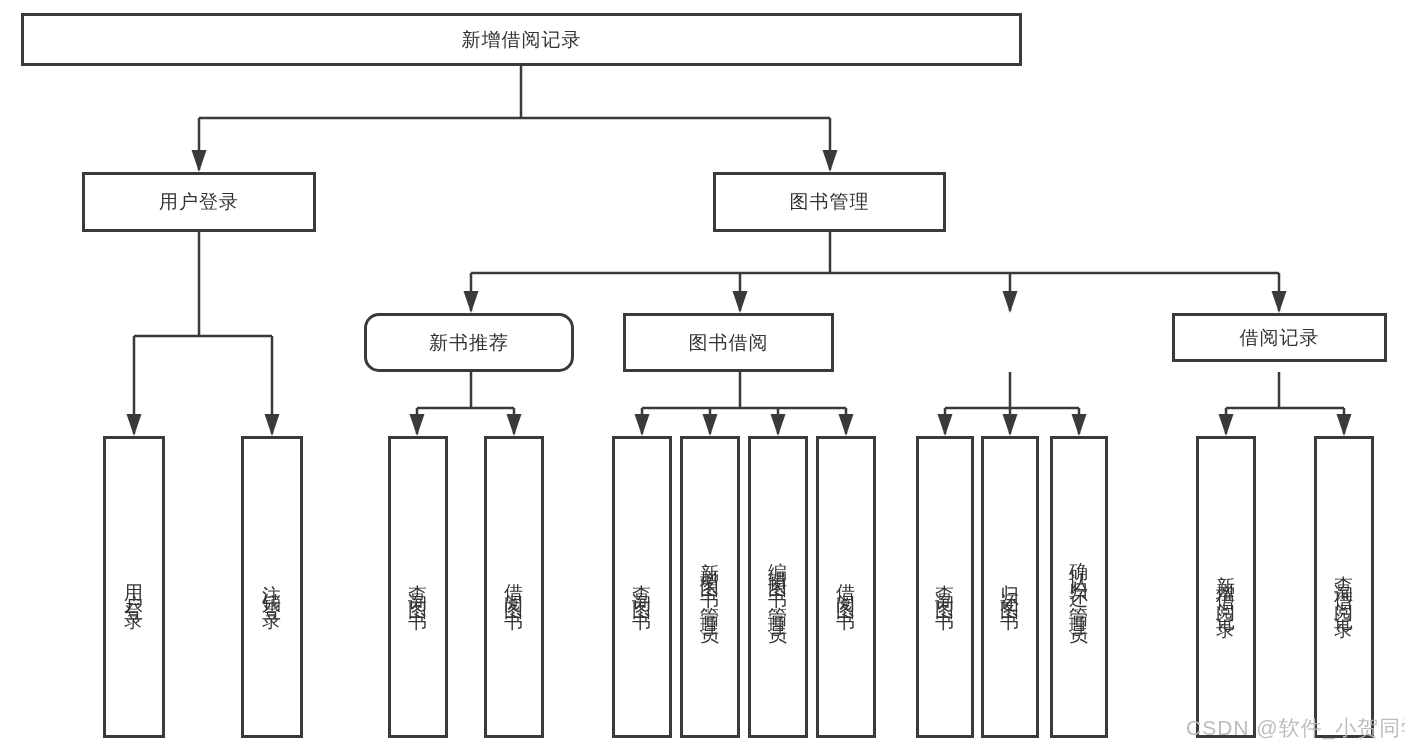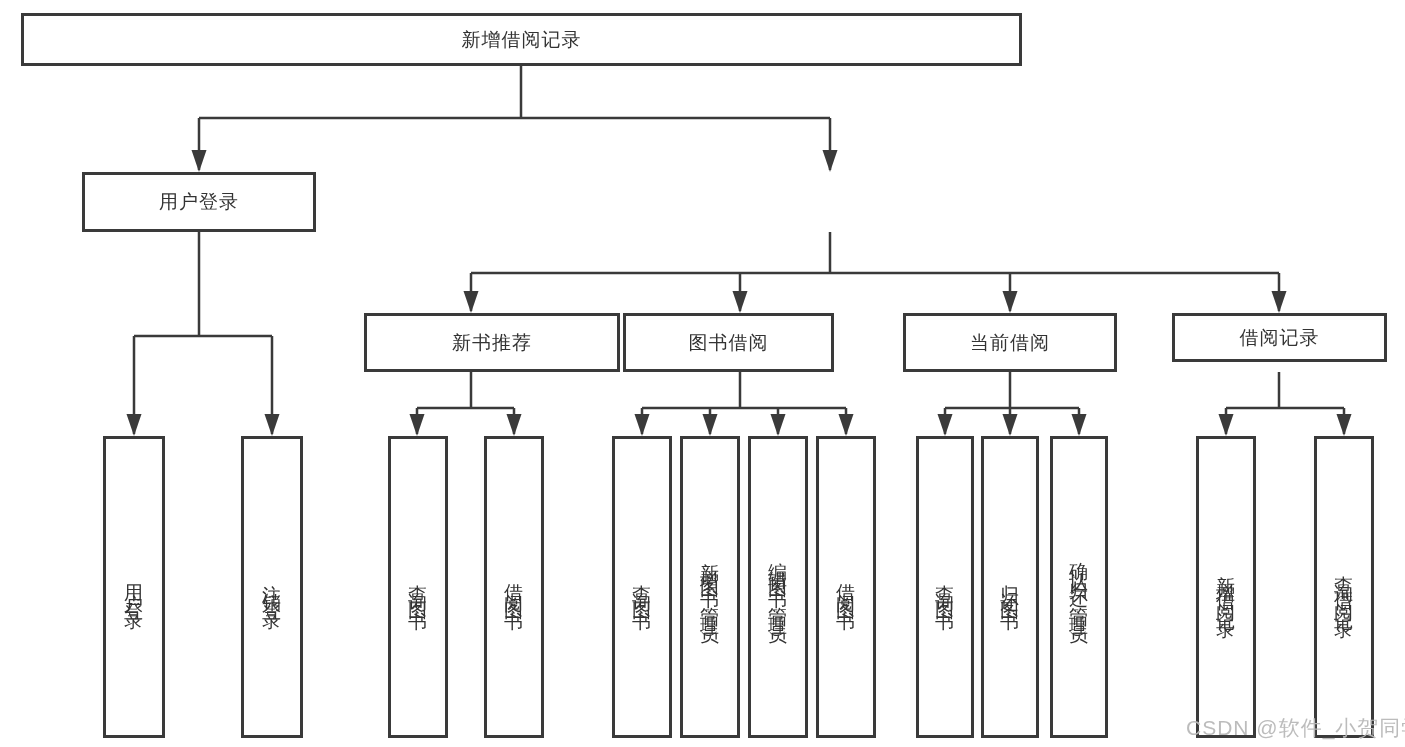--- a/index.html
+++ b/index.html
@@ -15,21 +15,21 @@
   }
   .h-node{font-size:19px;letter-spacing:1px;}
   .v-node span{
     writing-mode:vertical-rl;line-height:1;font-size:19px;letter-spacing:9px;
     white-space:nowrap;
   }
   
   .root   {left:21px;  top:13px;  width:1001px;height:53px;}
   .login  {left:82px;  top:172px; width:234px; height:60px;}
   .mgmt   {left:713px; top:172px; width:233px; height:60px;}
-  .newrec {left:364px; top:313px; width:256px; height:59px;}
+  .newrec {left:364px; top:313px; width:210px; height:59px;border-radius:15px;}
   .borrow {left:623px; top:313px; width:211px; height:59px;}
   .current{left:903px; top:313px; width:214px; height:59px;}
   .records{left:1172px;top:313px; width:215px; height:49px;}
   
   .leaf{top:436px;height:302px;width:60px;}
   .la1{left:103px;width:62px;} .la2{left:241px;width:62px;}
   .lb1{left:388px;} .lb2{left:484px;}
   .lc1{left:612px;} .lc2{left:680px;} .lc3{left:748px;} .lc4{left:816px;}
   .ld1{left:916px;width:58px;} .ld2{left:981px;width:58px;} .ld3{left:1050px;width:58px;}
   .le1{left:1196px;} .le2{left:1314px;}
@@ -79,24 +79,24 @@
       <path d="M1002.5 414 L1017.5 414 L1010 436 Z"></path>
       <path d="M1071.5 414 L1086.5 414 L1079 436 Z"></path>
       <path d="M1218.5 414 L1233.5 414 L1226 436 Z"></path>
       <path d="M1336.5 414 L1351.5 414 L1344 436 Z"></path>
     </g>
   </svg>
 
   <div class="node h-node root">新增借阅记录</div>
 
   <div class="node h-node login">用户登录</div>
+  <div class="node h-node mgmt">图书管理</div>
 
   <div class="node h-node newrec">新书推荐</div>
   <div class="node h-node borrow">图书借阅</div>
-  <div class="node h-node current">当前借阅</div>
   <div class="node h-node records">借阅记录</div>
 
   <div class="node v-node leaf la1">
     <span>用户登录</span>
   </div>
   <div class="node v-node leaf la2">
     <span>注销登录</span>
   </div>
 
   <div class="node v-node leaf lb1">

